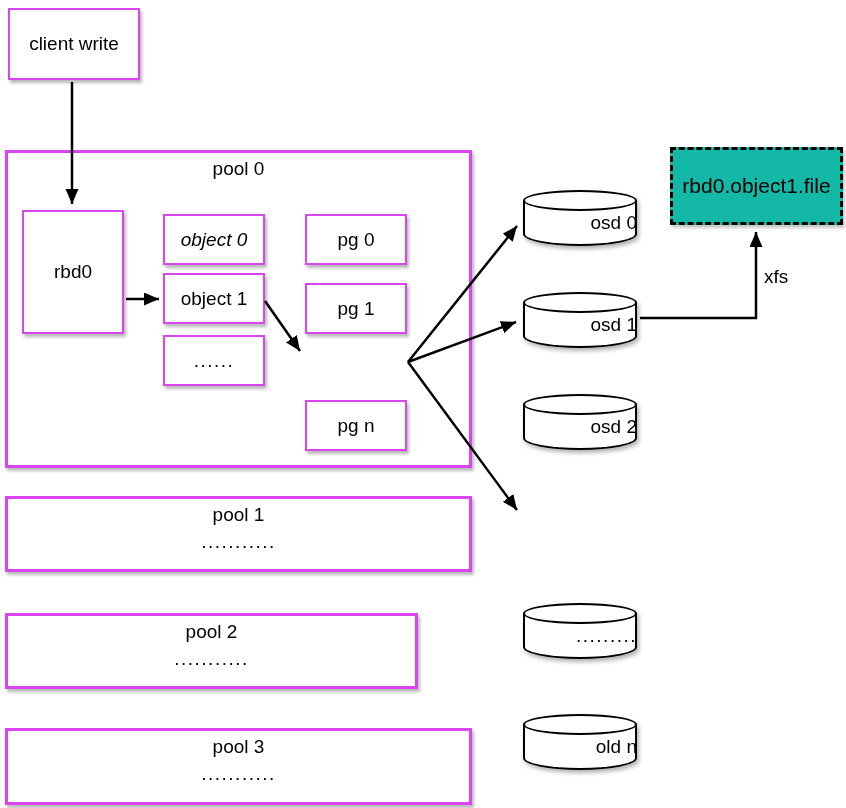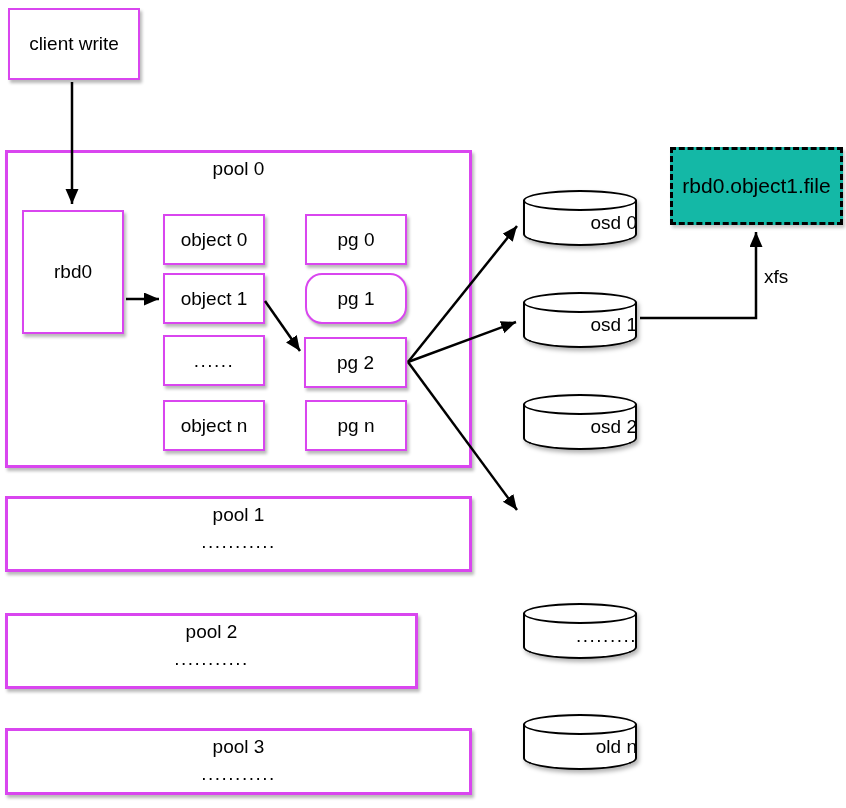--- a/index.html
+++ b/index.html
@@ -109,55 +109,49 @@
   </div>
 
   <div class="box" style="left:5px; top:150px; width:467px; height:318px;">
     <div class="pool-title">pool 0</div>
   </div>
 
   <div class="box small-box" style="left:22px; top:210px; width:102px; height:124px;">
     <span>rbd0</span>
   </div>
 
-  <div class="box small-box" style="left:163px; top:214px; width:102px; height:51px;">
+  <div class="box small-box" style="left:163px; top:214px; width:102px; height:51px;font-style:italic;">
     <span>object 0</span>
   </div>
   <div class="box small-box" style="left:163px; top:273px; width:102px; height:51px;">
     <span>object 1</span>
   </div>
   <div class="box small-box" style="left:163px; top:335px; width:102px; height:51px; letter-spacing:1.5px;">
     <span>......</span>
   </div>
-  <div class="box small-box" style="left:163px; top:400px; width:102px; height:51px;">
-    <span>object n</span>
-  </div>
 
   <div class="box small-box" style="left:305px; top:214px; width:102px; height:51px;">
     <span>pg 0</span>
   </div>
-  <div class="box small-box" style="left:305px; top:273px; width:102px; height:51px;border-radius:17px;">
+  <div class="box small-box" style="left:305px; top:283px; width:102px; height:51px;">
     <span>pg 1</span>
-  </div>
-  <div class="box small-box" style="left:304px; top:337px; width:103px; height:51px;">
-    <span>pg 2</span>
   </div>
   <div class="box small-box" style="left:305px; top:400px; width:102px; height:51px;">
     <span>pg n</span>
   </div>
 
   <div class="box" style="left:5px; top:496px; width:467px; height:76px;">
     <div class="pool-title">pool 1</div>
     <div class="pool-dots">...........</div>
   </div>
   <div class="box" style="left:5px; top:613px; width:413px; height:76px;">
     <div class="pool-title">pool 2</div>
     <div class="pool-dots">...........</div>
   </div>
-  <div class="box" style="left:5px; top:728px; width:467px; height:67px;">
+  <div class="box" style="left:5px; top:728px; width:467px; height:77px;">
     <div class="pool-title">pool 3</div>
     <div class="pool-dots">...........</div>
   </div>
 
   <div class="cylinder" style="left:523px; top:190px;">
     <div class="cyl-body"></div>
     <div class="cyl-top"></div>
     <div class="cyl-label">osd 0</div>
   </div>
   <div class="cylinder" style="left:523px; top:292px;border-radius:13px;">

